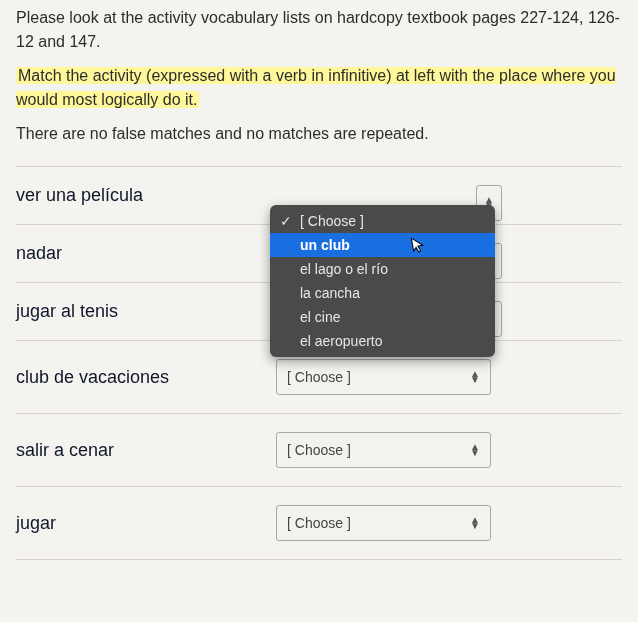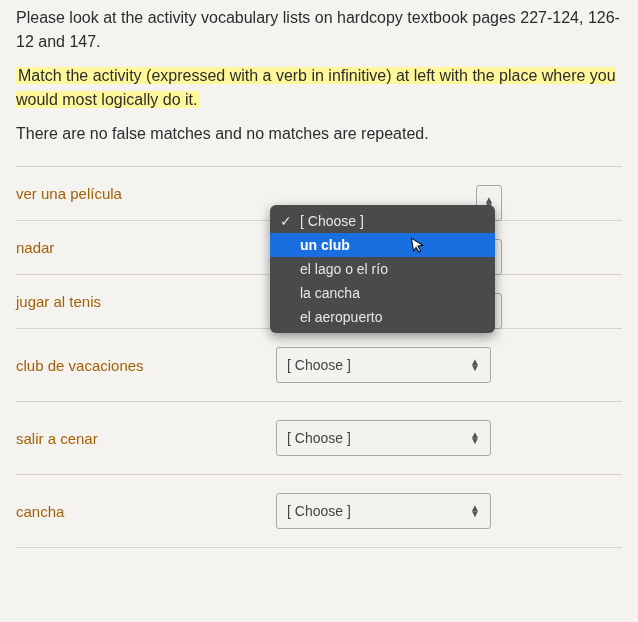--- a/index.html
+++ b/index.html
@@ -36,22 +36,22 @@
       align-items: center;
       border-bottom: 1px solid #d6d3cf;
       padding: 18px 0;
       position: relative;
     }
     .match-row:first-child {
       border-top: 1px solid #d6d3cf;
     }
     .activity-label {
       width: 260px;
-      font-size: 15px;
-      color: #a16207;
+      font-size: 18px;
+      color: #0f172a;
     }
     .select-box {
       flex: 0 0 215px;
       background: #f4f2ee;
       border: 1px solid #a9a8a5;
       border-radius: 3px;
       height: 36px;
       display: flex;
       align-items: center;
       justify-content: space-between;
@@ -180,37 +180,38 @@
     <div class="select-box">
       <span>[ Choose ]</span>
       <div class="select-arrows">
           <span>▲</span>
           <span>▼</span>
         </div>
     </div>
   </div>
 
   <div class="match-row">
-    <div class="activity-label">cancha</div>
+    <div class="activity-label">jugar</div>
     <div class="select-box">
       <span>[ Choose ]</span>
       <div class="select-arrows">
           <span>▲</span>
           <span>▼</span>
         </div>
     </div>
   </div>
 
 </div>
 
 <div class="dropdown-menu">
   <div class="dropdown-item selected">[ Choose ]</div>
   <div class="dropdown-item highlighted">un club</div>
   <div class="dropdown-item">el lago o el río</div>
   <div class="dropdown-item">la cancha</div>
+  <div class="dropdown-item">el cine</div>
   <div class="dropdown-item">el aeropuerto</div>
 </div>
 
 <div class="cursor">
   <svg width="14" height="18" viewBox="0 0 14 18">
     <path d="M1 1 L1 14 L4 11 L6 16 L8 15 L6 10 L11 10 Z" fill="#fff" stroke="#000" stroke-width="1"></path>
   </svg>
 </div>
 
 </body></html>

